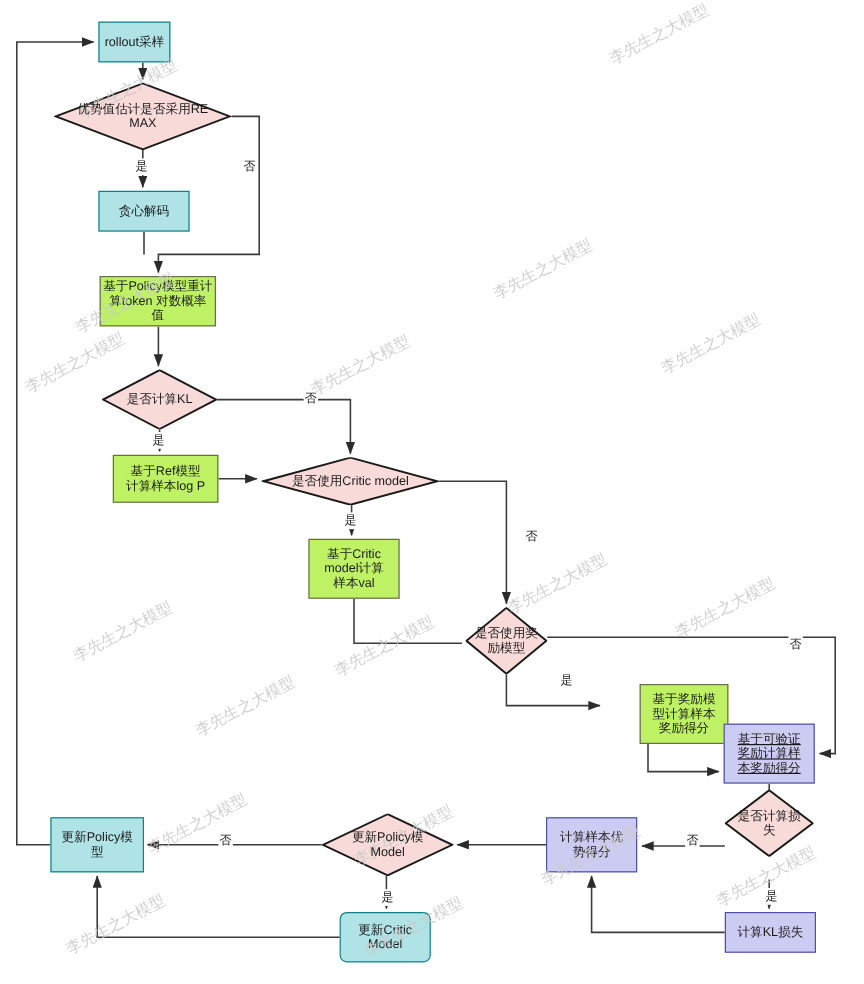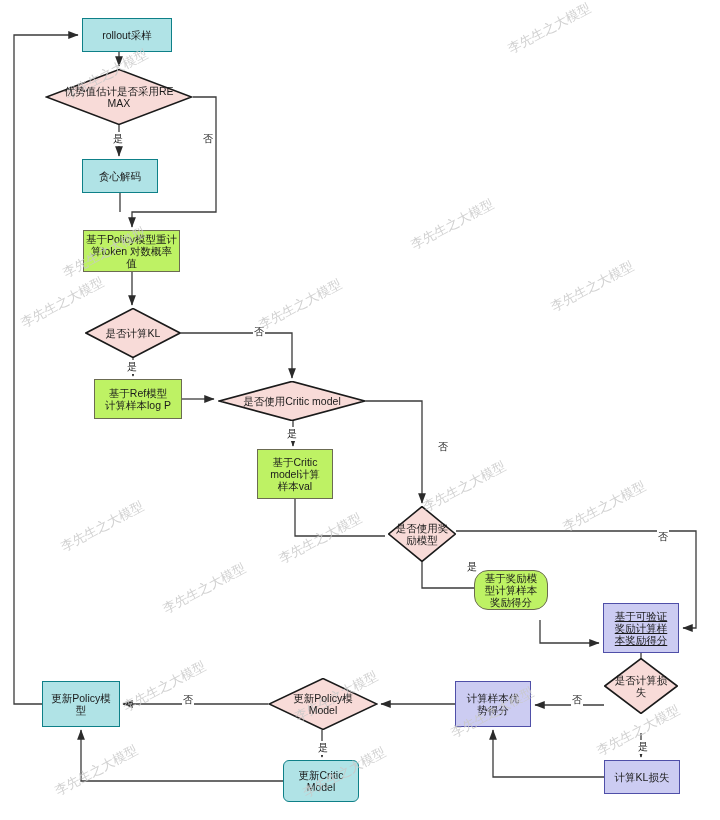--- a/index.html
+++ b/index.html
@@ -155,21 +155,21 @@
 
       <path d="M 268,704 L 123,704"></path>
 
       <path d="M 322,730 L 322,757"></path>
 
       <path d="M 283,781 L 81,781 L 81,730"></path>
     </g>
   </svg>
 
   <div id="nodes">
-      <div class="node box teal" style="left: 82px; top: 18px; width: 90px; height: 34px; text-align: center;"><span class="nodetext">rollout采样</span></div>
+      <div class="node box teal" style="left: 82px; top: 18px; width: 60px; height: 34px; text-align: center;"><span class="nodetext">rollout采样</span></div>
       <div class="node diamond" style="left: 45px; top: 69px; width: 148px; height: 56px;"><svg class="dshape" viewBox="0 0 100 100" preserveAspectRatio="none">
           <polygon points="50,1 99,50 50,99 1,50" fill="#f8dbd8" stroke="#1a1a1a" stroke-width="1.6" vector-effect="non-scaling-stroke"></polygon>
         </svg><span class="dlabel nodetext">优势值估计是否采用RE
 MAX</span></div>
       <div class="node box teal" style="left: 82px; top: 159px; width: 76px; height: 34px;"><span class="nodetext">贪心解码</span></div>
       <div class="node box cream" style="left: 83px; top: 230px; width: 97px; height: 42px;"><span class="nodetext">基于Policy模型重计
 算token 对数概率值</span></div>
       <div class="node diamond" style="left: 85px; top: 308px; width: 96px; height: 50px;"><svg class="dshape" viewBox="0 0 100 100" preserveAspectRatio="none">
           <polygon points="50,1 99,50 50,99 1,50" fill="#f8dbd8" stroke="#1a1a1a" stroke-width="1.6" vector-effect="non-scaling-stroke"></polygon>
         </svg><span class="dlabel nodetext">是否计算KL</span></div>
@@ -178,21 +178,21 @@
       <div class="node diamond" style="left: 218px; top: 381px; width: 148px; height: 40px;"><svg class="dshape" viewBox="0 0 100 100" preserveAspectRatio="none">
           <polygon points="50,1 99,50 50,99 1,50" fill="#f8dbd8" stroke="#1a1a1a" stroke-width="1.6" vector-effect="non-scaling-stroke"></polygon>
         </svg><span class="dlabel nodetext">是否使用Critic model</span></div>
       <div class="node box cream" style="left: 257px; top: 449px; width: 76px; height: 50px;"><span class="nodetext">基于Critic
 model计算
 样本val</span></div>
       <div class="node diamond" style="left: 388px; top: 506px; width: 68px; height: 56px;"><svg class="dshape" viewBox="0 0 100 100" preserveAspectRatio="none">
           <polygon points="50,1 99,50 50,99 1,50" fill="#f8dbd8" stroke="#1a1a1a" stroke-width="1.6" vector-effect="non-scaling-stroke"></polygon>
         </svg><span class="dlabel nodetext">是否使用奖
 励模型</span></div>
-      <div class="node box cream" style="left: 474px; top: 570px; width: 74px; height: 40px; border-radius: 14px;"><span class="nodetext">基于奖励模
+      <div class="node box cream" style="left: 533px; top: 570px; width: 74px; height: 50px;"><span class="nodetext">基于奖励模
 型计算样本
 奖励得分</span></div>
       <div class="node box purple" style="left: 603px; top: 603px; width: 76px; height: 50px; text-decoration: underline;"><span class="nodetext">基于可验证
 奖励计算样
 本奖励得分</span></div>
       <div class="node diamond" style="left: 604px; top: 658px; width: 74px; height: 56px; text-align: center;"><svg class="dshape" viewBox="0 0 100 100" preserveAspectRatio="none">
           <polygon points="50,1 99,50 50,99 1,50" fill="#f8dbd8" stroke="#1a1a1a" stroke-width="1.6" vector-effect="non-scaling-stroke"></polygon>
         </svg><span class="dlabel nodetext">是否计算损
 失</span></div>
       <div class="node box purple" style="left: 604px; top: 760px; width: 76px; height: 34px;"><span class="nodetext">计算KL损失</span></div>

